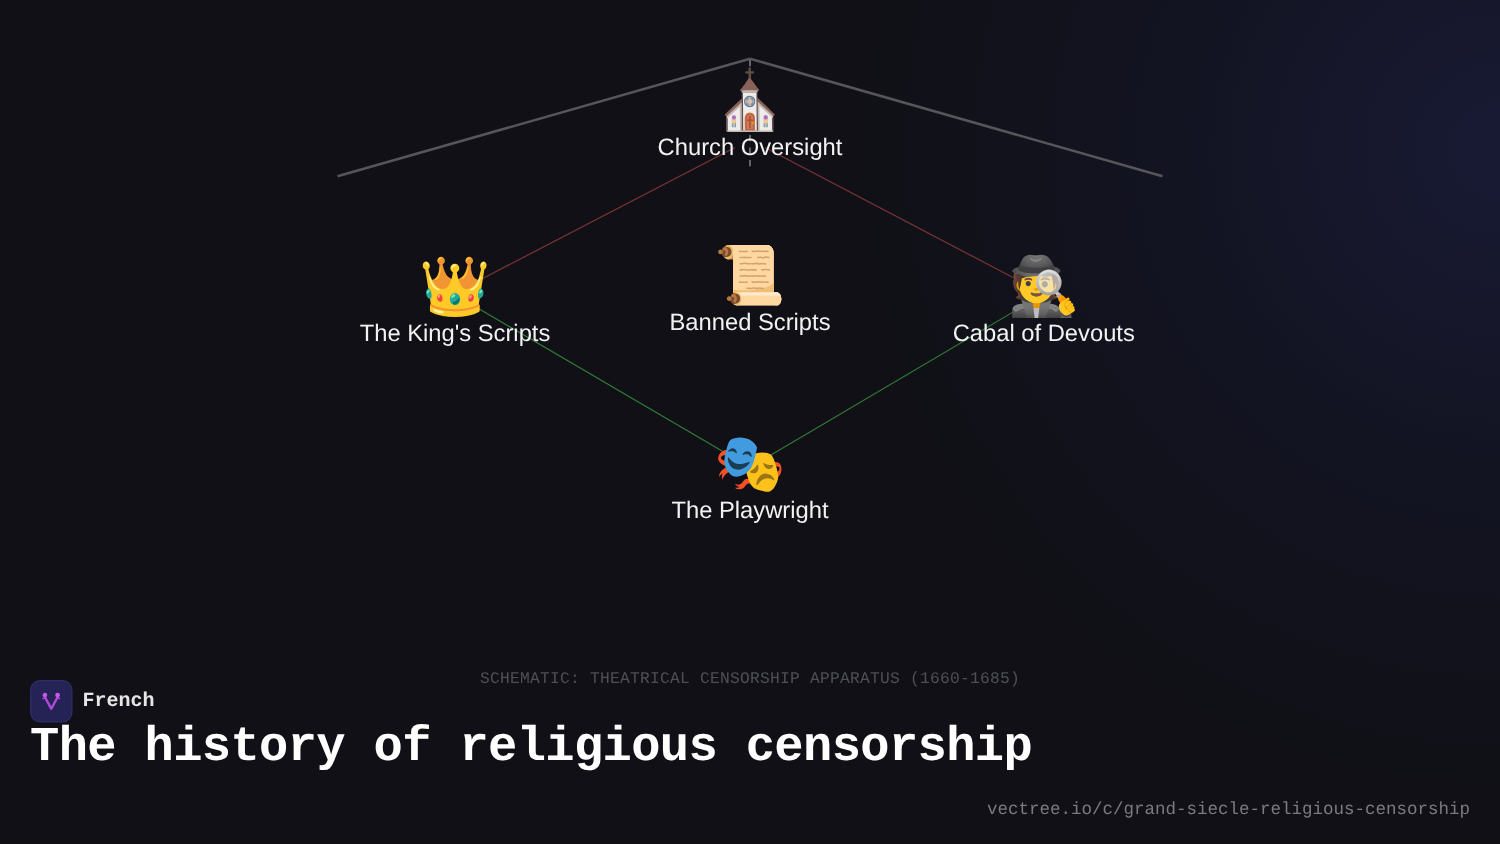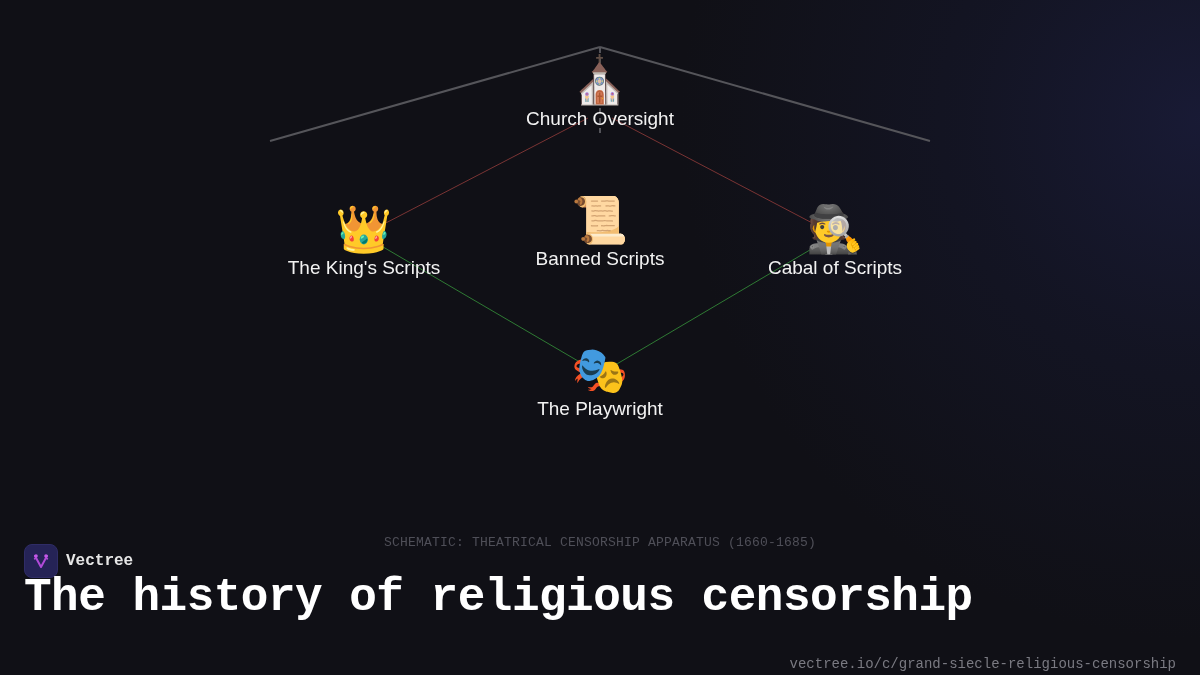--- a/index.html
+++ b/index.html
@@ -81,30 +81,30 @@
       font-weight: bold;
       font-size: 16px;
       color: #e6e6e6;
     }
     .title {
       position: absolute;
       left: 24px;
       top: 582px;
       font-family: "Liberation Mono", monospace;
       font-weight: bold;
-      font-size: 46px;
+      font-size: 39px;
       line-height: 33px;
       color: #ffffff;
       letter-spacing: -0.5px;
     }
     .title div { white-space: nowrap; }
     .url {
       position: absolute;
       right: 24px;
-      top: 656px;
+      top: 640px;
       font-family: "Liberation Mono", monospace;
       font-size: 14px;
       color: #7a7a82;
     }
   </style>
 </head>
 <body>
 
 <div class="canvas">
 
@@ -132,41 +132,41 @@
     <span class="label">The King's Scripts</span>
   </div>
 
   <div class="node" style="left:600px; top:194px;">
     <span class="emoji">📜</span>
     <span class="label">Banned Scripts</span>
   </div>
 
   <div class="node" style="left:835px; top:203px;">
     <span class="emoji">🕵</span>
-    <span class="label">Cabal of Scripts</span>
+    <span class="label">Cabal of Devouts</span>
   </div>
 
   <div class="node" style="left:600px; top:344px;">
     <span class="emoji">🎭</span>
     <span class="label">The Playwright</span>
   </div>
 
   <div class="caption">SCHEMATIC: THEATRICAL CENSORSHIP APPARATUS (1660-1685)</div>
 
   <div class="brand">
     <div class="logo">
       <svg width="18" height="18" viewBox="0 0 18 18">
         <path d="M3 4 L9 15 L15 4" fill="none" stroke="#b04ad8" stroke-width="2" stroke-linecap="round" stroke-linejoin="round"></path>
         <circle cx="4" cy="4" r="1.8" fill="#c45ae8"></circle>
         <circle cx="14" cy="4" r="1.8" fill="#c45ae8"></circle>
         <line x1="2" y1="7" x2="5" y2="6" stroke="#b04ad8" stroke-width="1.4"></line>
         <line x1="16" y1="7" x2="13" y2="6" stroke="#b04ad8" stroke-width="1.4"></line>
       </svg>
     </div>
-    <span class="name">Vectree</span>
+    <span class="name">French</span>
   </div>
 
   <div class="title">
     <div>The history of religious censorship</div>
   </div>
 
   <div class="url">vectree.io/c/grand-siecle-religious-censorship</div>
 </div>
 
 </body></html>

